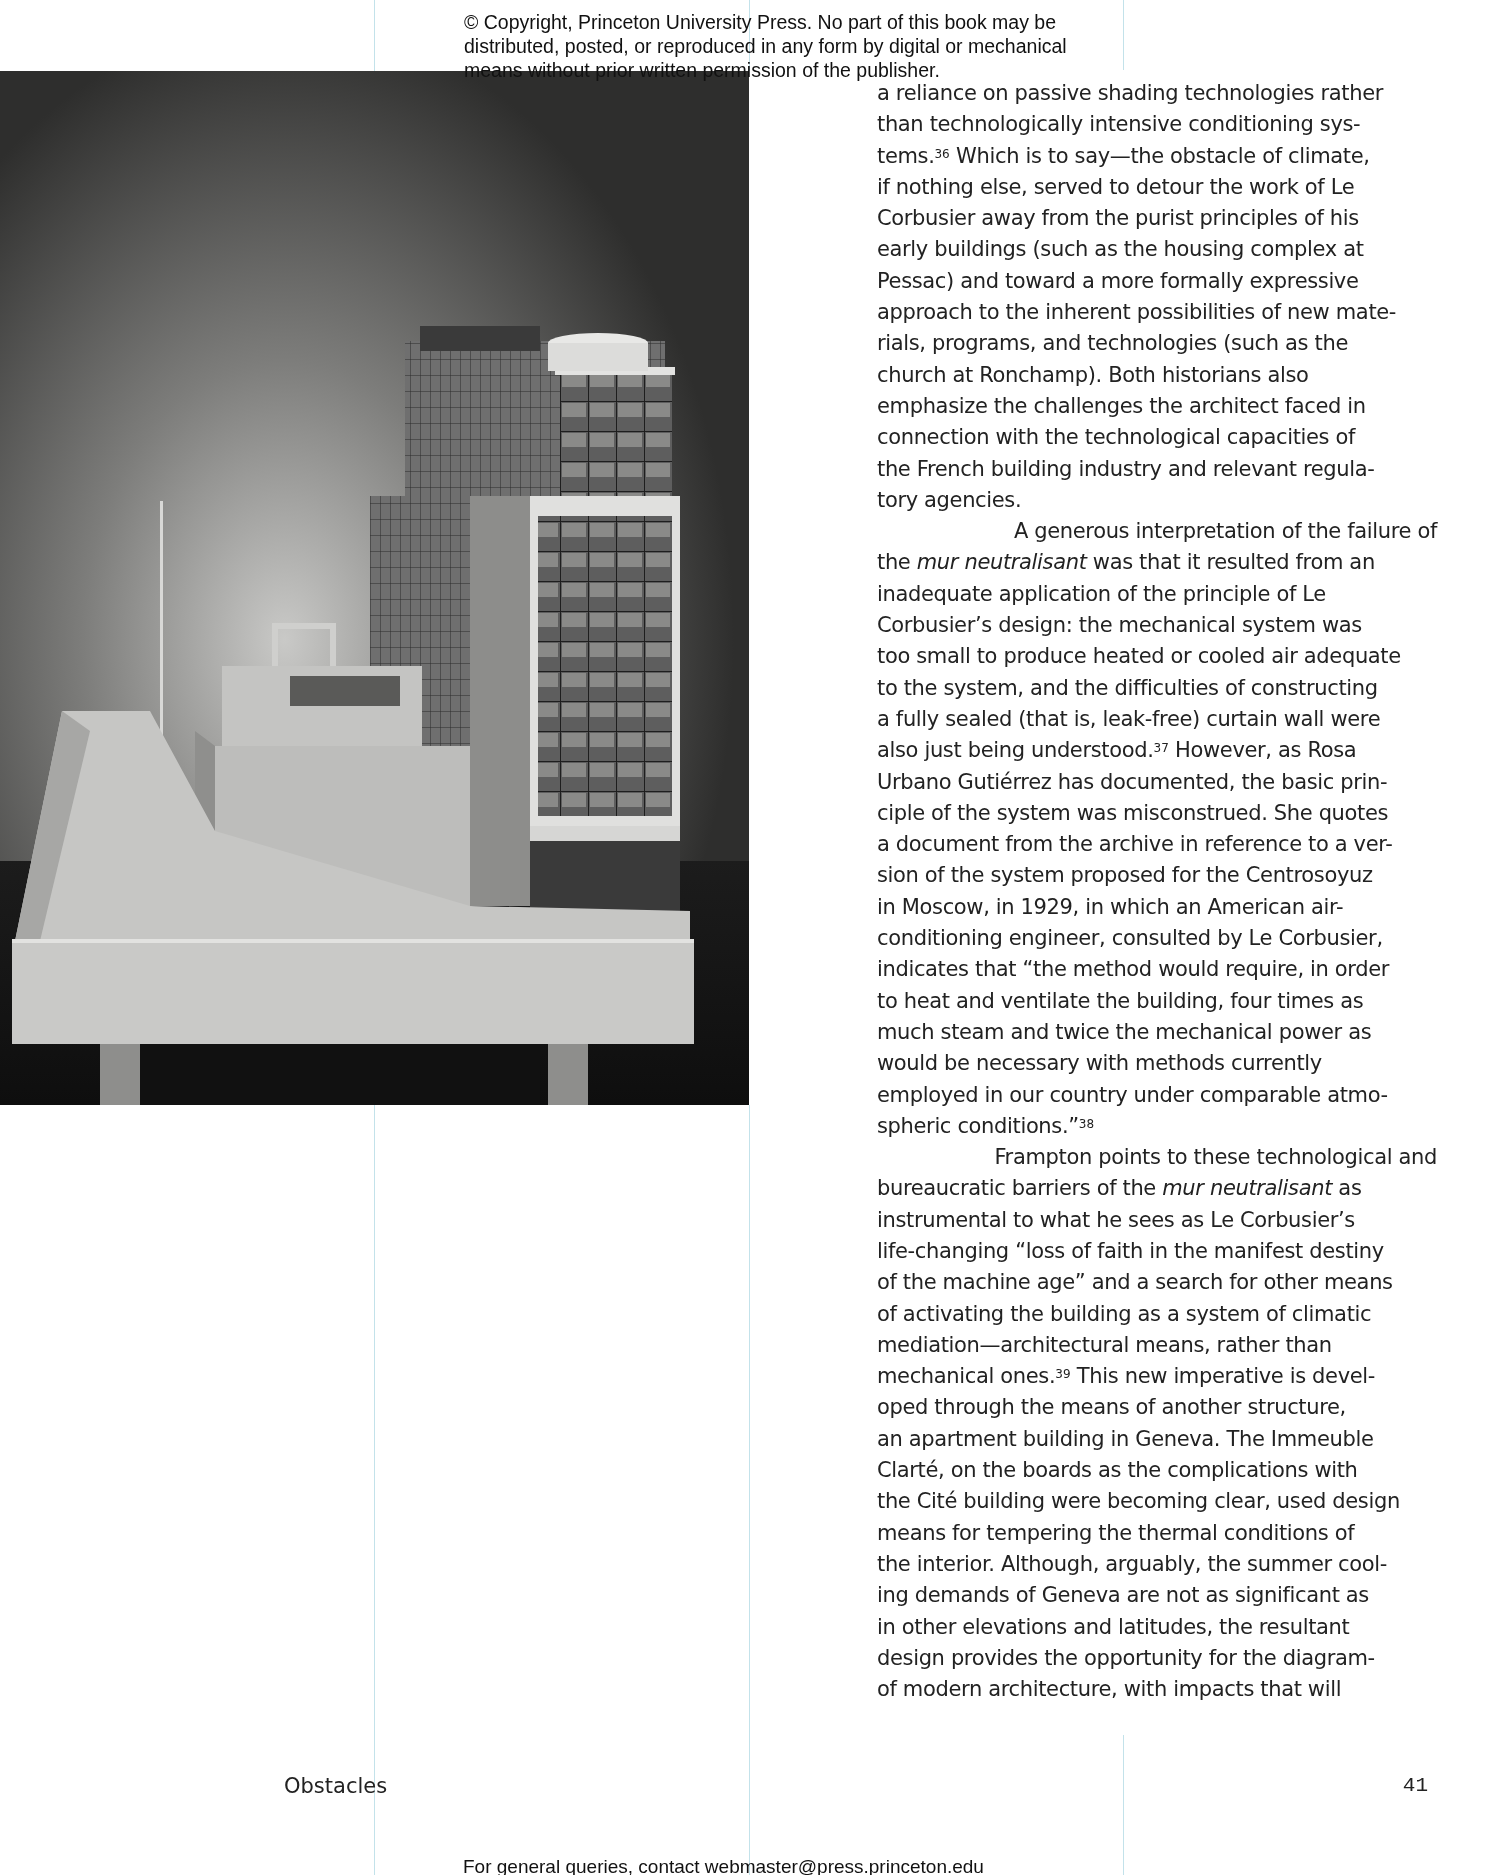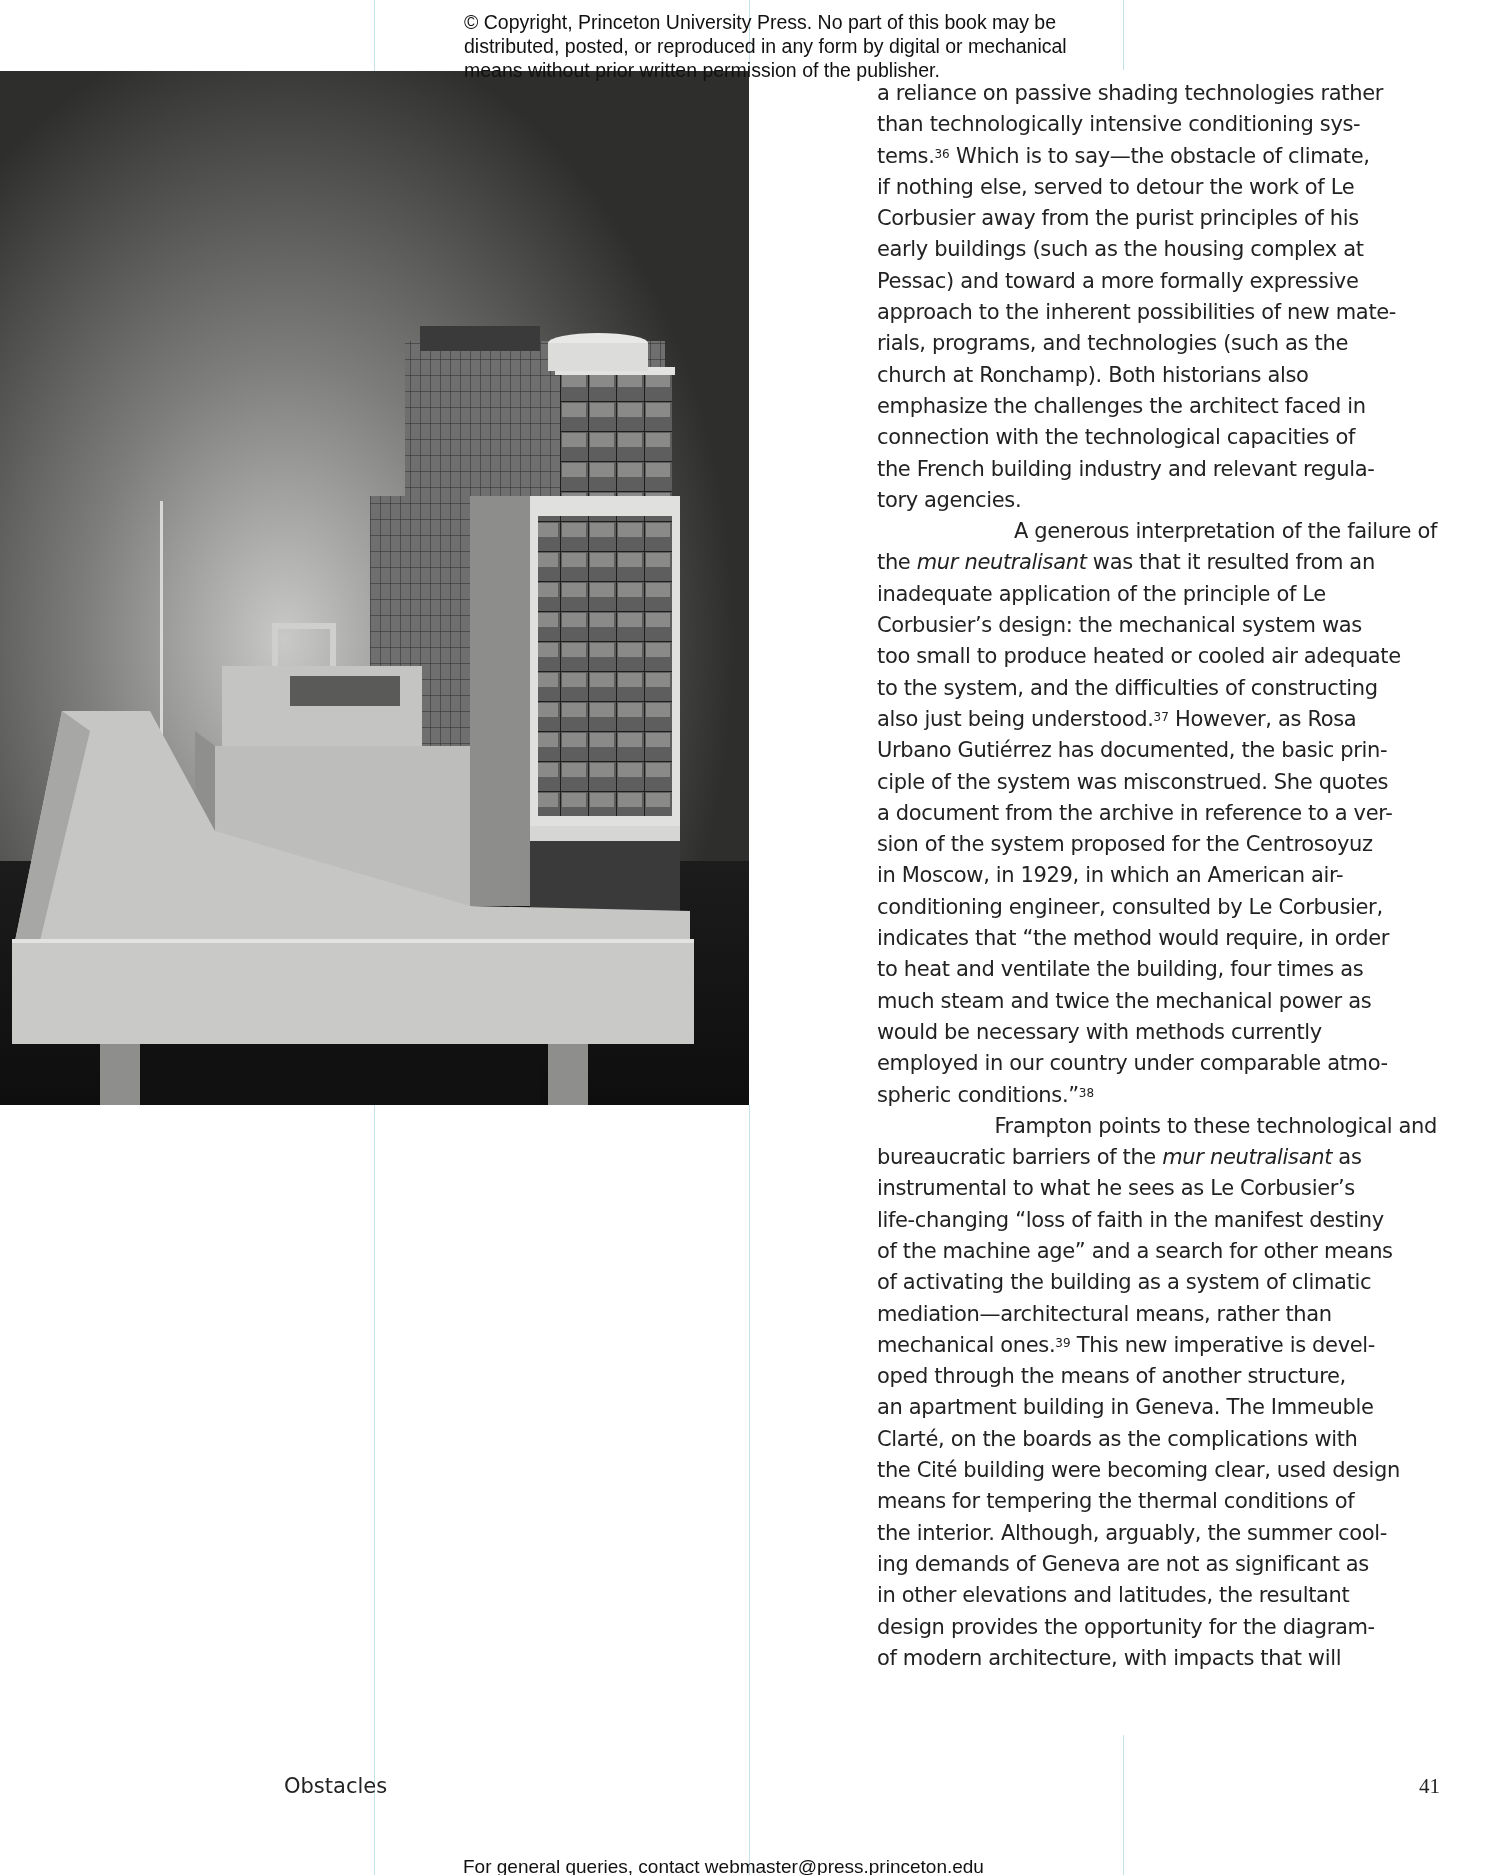--- a/index.html
+++ b/index.html
@@ -8,21 +8,21 @@
   .copyright { position:absolute; left:428px; top:10px; font-family:"Liberation Sans", sans-serif; font-size:19.5px; line-height:24px; color:#111; z-index:5; white-space:nowrap;margin-left:36px; }
   .copyright div { height:24px; }
   .photo { position:absolute; left:0; top:71px; width:749px; height:1034px; background:#2a2a2a; overflow:hidden; z-index:2; }
   .photo svg { display:block; }
   .body-text { position:absolute; left:877px; top:78px; width:560px; font-family:"DejaVu Sans", sans-serif; font-size:21px; line-height:31.3px; color:#222; letter-spacing:-0.35px; z-index:3; }
   .body-text .line { white-space:nowrap; height:31.3px; }
   .body-text .indent { padding-left:31px;text-align:right; }
   .body-text em { font-style:italic; }
   .body-text sup { font-size:12px; vertical-align:top; position:relative; top:-2px; letter-spacing:0; }
   .running-head { position:absolute; left:284px; top:1774px; font-family:"DejaVu Sans", sans-serif; font-size:21px; color:#222; }
-  .folio { position:absolute; right:60px; top:1774px; font-family:Liberation Serif, serif; font-size:21px; color:#222;text-align:right; }
+  .folio { position:absolute; right:72px; top:1774px; font-family:Liberation Mono, monospace; font-size:21px; color:#222;text-align:right; }
   .footer { position:absolute; left:463px; top:1856px; font-family:"Liberation Sans", sans-serif; font-size:19px; color:#111; white-space:nowrap; }
 </style>
 </head>
 <body>
 
 <div class="guide" style="left:374px; top:0; height:71px;"></div>
 <div class="guide" style="left:749px; top:0; height:71px; z-index:1;"></div>
 <div class="guide" style="left:1123px; top:0; height:70px;"></div>
 <div class="guide" style="left:374px; top:1105px; height:770px;"></div>
 <div class="guide" style="left:749px; top:1105px; height:770px;"></div>
@@ -109,20 +109,21 @@
     <div class="line"><span>emphasize the challenges the architect faced in</span></div>
     <div class="line"><span>connection with the technological capacities of</span></div>
     <div class="line"><span>the French building industry and relevant regula-</span></div>
     <div class="line"><span>tory agencies.</span></div>
     <div class="line indent"><span>A generous interpretation of the failure of</span></div>
     <div class="line"><span>the </span><em>mur neutralisant</em><span> was that it resulted from an</span></div>
     <div class="line"><span>inadequate application of the principle of Le</span></div>
     <div class="line"><span>Corbusier’s design: the mechanical system was</span></div>
     <div class="line"><span>too small to produce heated or cooled air adequate</span></div>
     <div class="line"><span>to the system, and the difficulties of constructing</span></div>
+    <div class="line"><span>a fully sealed (that is, leak-free) curtain wall were</span></div>
     <div class="line"><span>also just being understood.</span><sup>37</sup><span> However, as Rosa</span></div>
     <div class="line"><span>Urbano Gutiérrez has documented, the basic prin-</span></div>
     <div class="line"><span>ciple of the system was misconstrued. She quotes</span></div>
     <div class="line"><span>a document from the archive in reference to a ver-</span></div>
     <div class="line"><span>sion of the system proposed for the Centrosoyuz</span></div>
     <div class="line"><span>in Moscow, in 1929, in which an American air-</span></div>
     <div class="line"><span>conditioning engineer, consulted by Le Corbusier,</span></div>
     <div class="line"><span>indicates that “the method would require, in order</span></div>
     <div class="line"><span>to heat and ventilate the building, four times as</span></div>
     <div class="line"><span>much steam and twice the mechanical power as</span></div>

